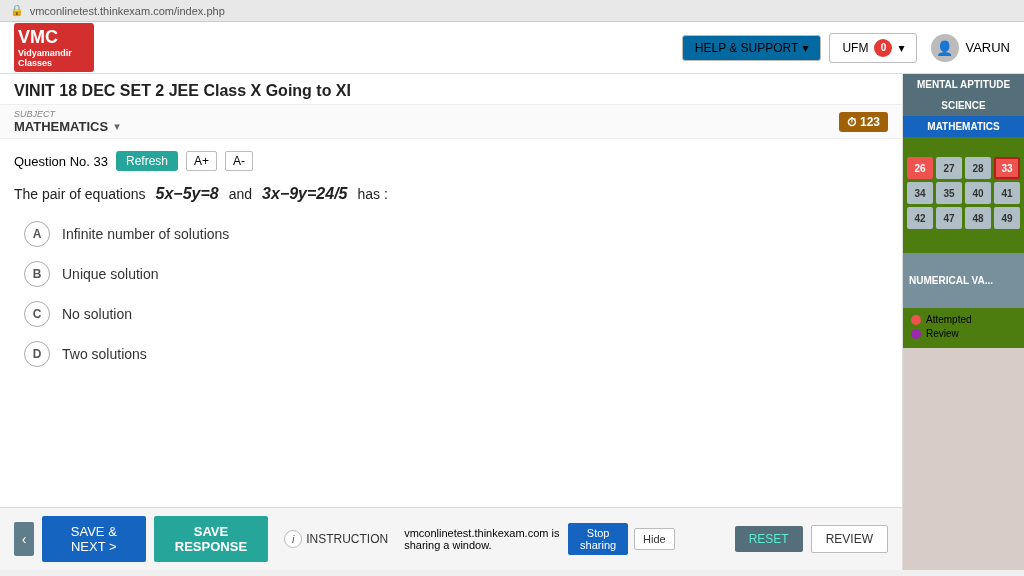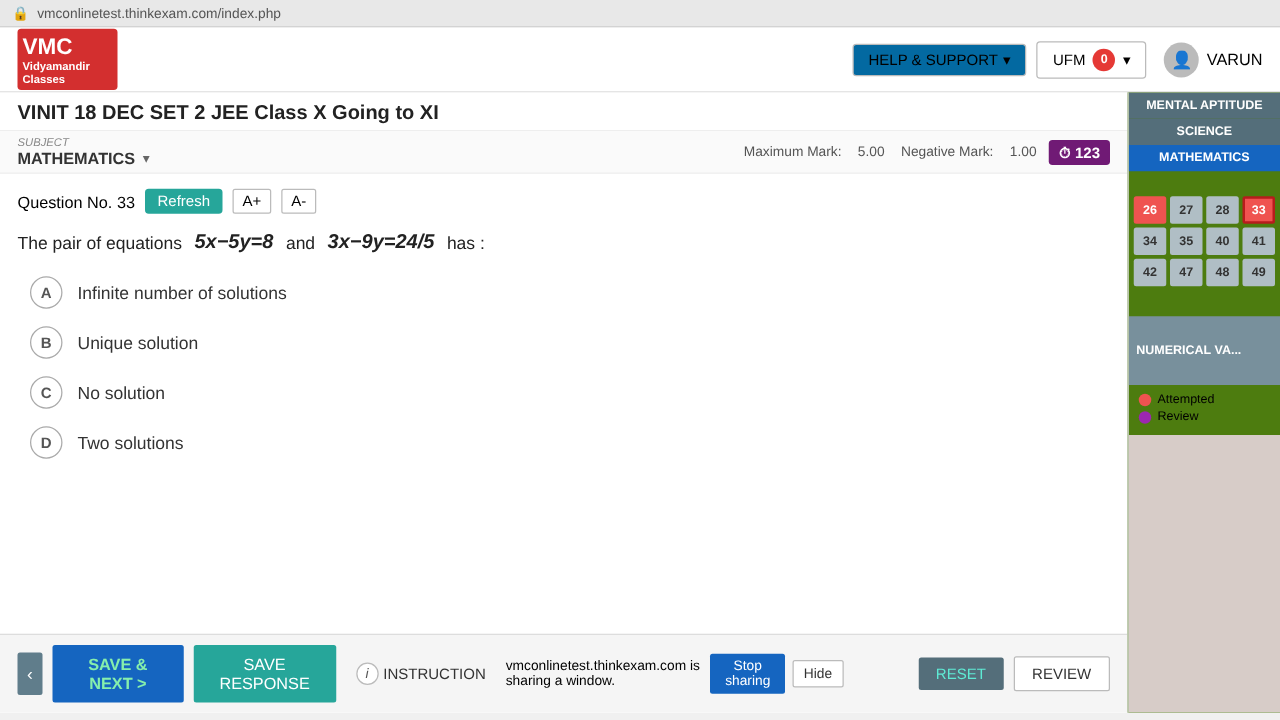--- a/index.html
+++ b/index.html
@@ -121,21 +121,21 @@
       padding: 4px 14px;
       border-bottom: 1px solid #eee;
       background: #fafafa;
     }
     .subject-label { font-size: 9px; color: #888; text-transform: uppercase; font-style: italic; }
     .subject-name { font-size: 13px; font-weight: bold; color: #333; }
     .subject-dropdown { color: #666; font-size: 11px; cursor: pointer; }
     .marks-info { font-size: 11px; color: #555; }
     .marks-info span { margin-left: 10px; }
     .timer-box {
-      background: #701a75;
+      background: #a16207;
       color: #fff;
       padding: 3px 8px;
       border-radius: 3px;
       font-size: 12px;
       font-weight: bold;
     }
     
     
     .question-area {
       flex: 1;
@@ -232,36 +232,37 @@
       color: #fff;
       border: none;
       width: 28px;
       height: 34px;
       cursor: pointer;
       font-size: 14px;
       border-radius: 2px;
     }
     .save-next-btn {
       background: #1565c0;
-      color: #86efac;
+      color: #ffffff;
       border: none;
       padding: 8px 18px;
       font-size: 13px;
-      font-weight: bold;
+      font-weight: normal;
       cursor: pointer;
       border-radius: 2px;
     }
     .save-response-btn {
       background: #26a69a;
       color: #fff;
       border: none;
       padding: 8px 18px;
       font-size: 13px;
       cursor: pointer;
       border-radius: 2px;
+      font-weight: bold;
     }
     .instruction-link {
       display: flex;
       align-items: center;
       gap: 4px;
       font-size: 12px;
       color: #333;
       cursor: pointer;
       margin-left: 8px;
     }
@@ -431,26 +432,20 @@
 
     <div class="subject-row">
       <div>
         <div class="subject-label">SUBJECT</div>
         <div style="display:flex;align-items:center;gap:6px;">
           <span class="subject-name">MATHEMATICS</span>
           <span class="subject-dropdown">▾</span>
         </div>
       </div>
       <div style="display:flex;align-items:center;gap:10px;">
-        <div class="marks-info">
-          <span>Maximum Mark:</span>
-          <span>5.00</span>
-          <span>Negative Mark:</span>
-          <span>1.00</span>
-        </div>
         <div class="timer-box">
           <span>⏱</span>
           <span>123</span>
         </div>
       </div>
     </div>
 
     <div class="question-area">
       <div class="question-header">
         <span>

